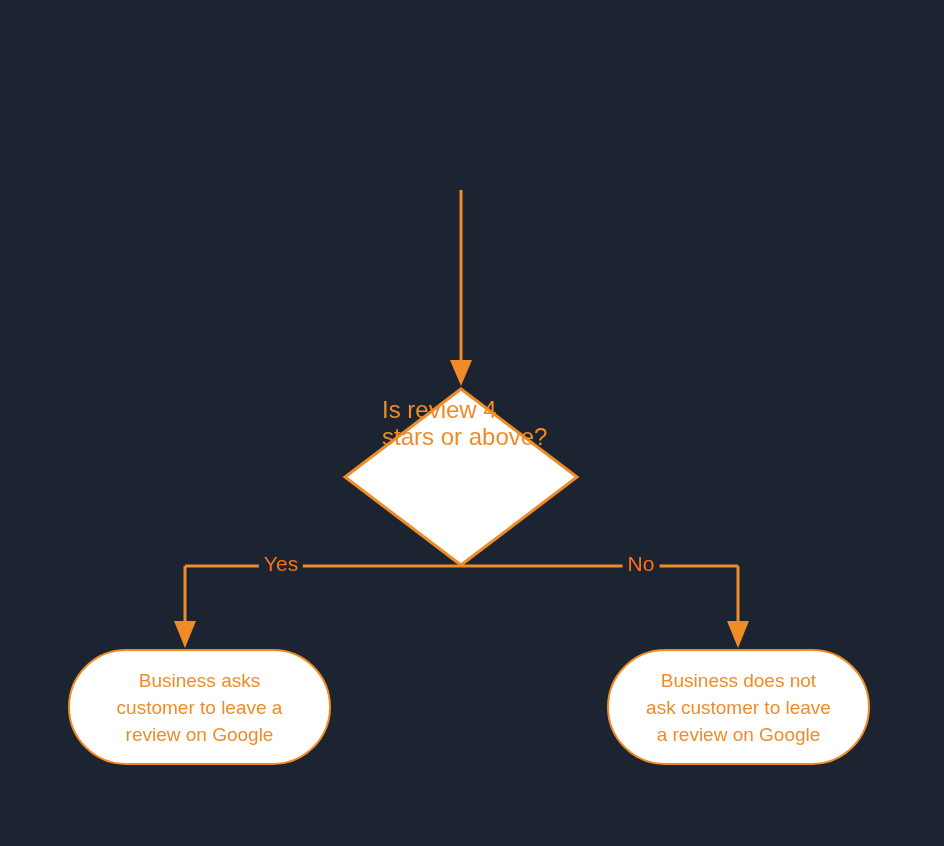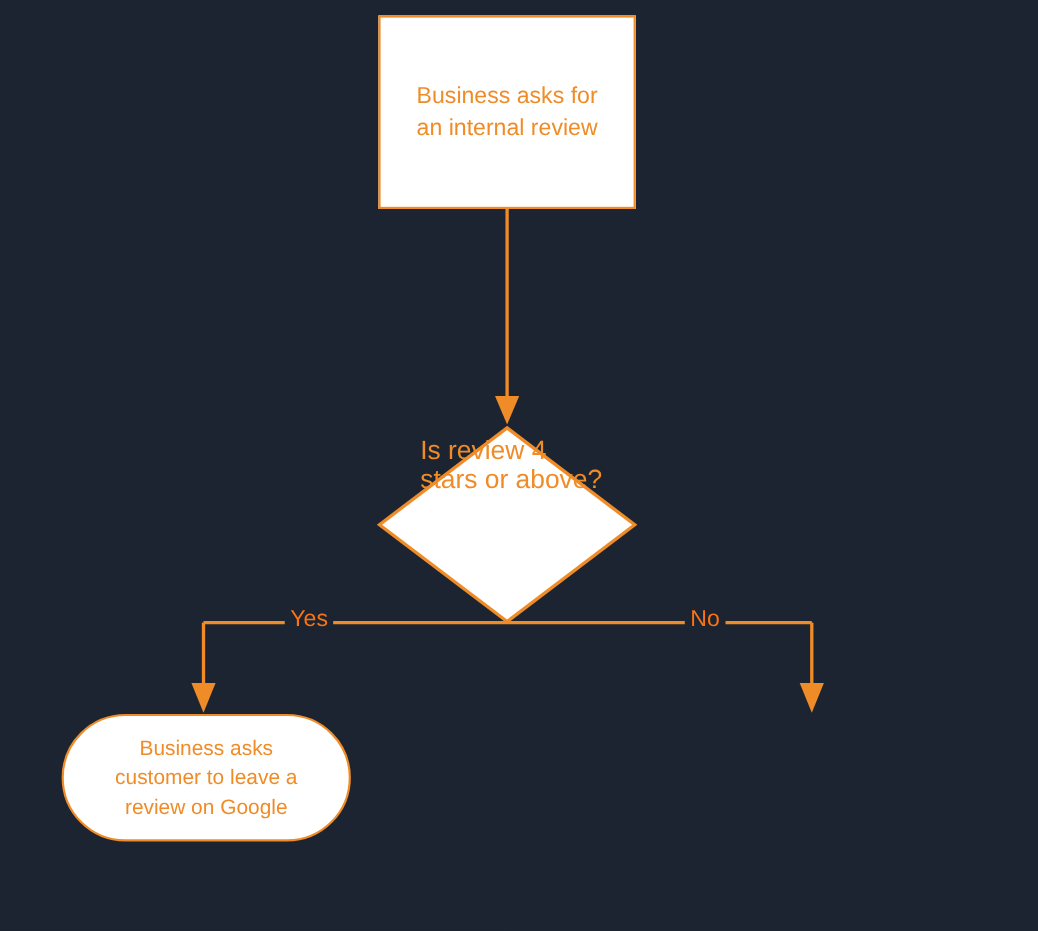--- a/index.html
+++ b/index.html
@@ -51,21 +51,21 @@
     height: 176px;
     border-radius: 0;
   }
   
   .node-terminal {
     width: 263px;
     height: 116px;
     top: 649px;
     border-radius: 58px;
   }
-  #node-yes-outcome { left: 56px; }
+  #node-yes-outcome { left: 68px; }
   #node-no-outcome  { left: 607px; }
   .node-terminal .node-label {
     font-size: 19px;
     line-height: 27px;
   }
   
   #node-decision {
     left: 344px;
     top: 388px;
     width: 234px;
@@ -112,33 +112,34 @@
 
     <line x1="185" y1="566" x2="738" y2="566" stroke="#f08c28" stroke-width="3"></line>
 
     <line x1="185" y1="566" x2="185" y2="625" stroke="#f08c28" stroke-width="3"></line>
     <polygon points="185,648 174,621 196,621" fill="#f08c28"></polygon>
 
     <line x1="738" y1="566" x2="738" y2="625" stroke="#f08c28" stroke-width="3"></line>
     <polygon points="738,648 727,621 749,621" fill="#f08c28"></polygon>
   </svg>
 
-  <div class="node" id="node-start">
-    <span class="node-label">Business asks for
-an internal review</span>
-  </div>
 
   <div id="node-decision">
     <span class="node-label">Is review 4
 stars or above?</span>
   </div>
 
   <div class="node node-terminal" id="node-yes-outcome">
     <span class="node-label">Business asks
 customer to leave a
 review on Google</span>
   </div>
 
+  <div class="node node-terminal" id="node-no-outcome">
+    <span class="node-label">Business does not
+ask customer to leave
+a review on Google</span>
+  </div>
 
   <span class="edge-label" id="edge-label-yes">Yes</span>
   <span class="edge-label" id="edge-label-no">No</span>
 
 </div>
 
 </body></html>

